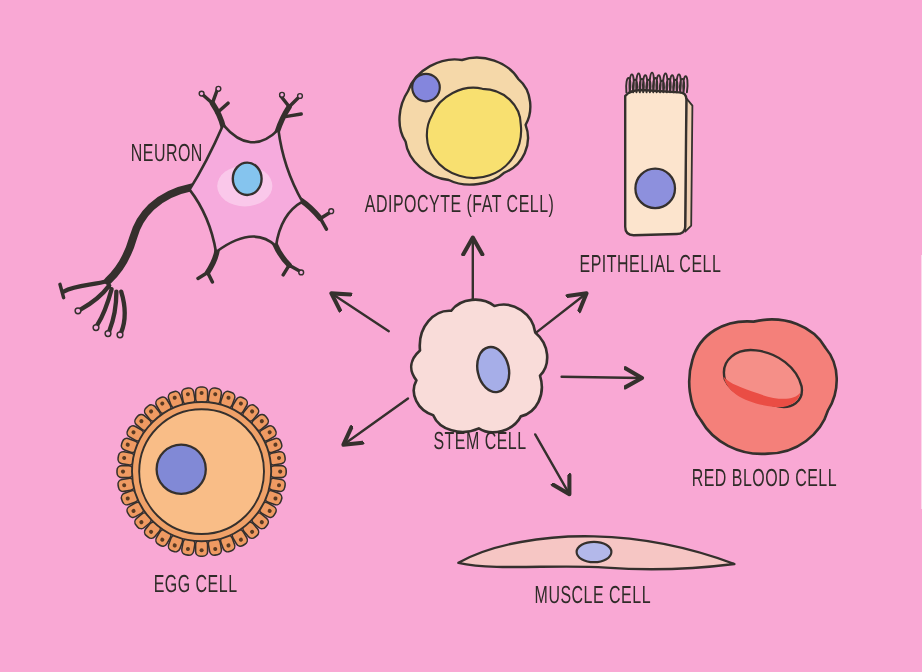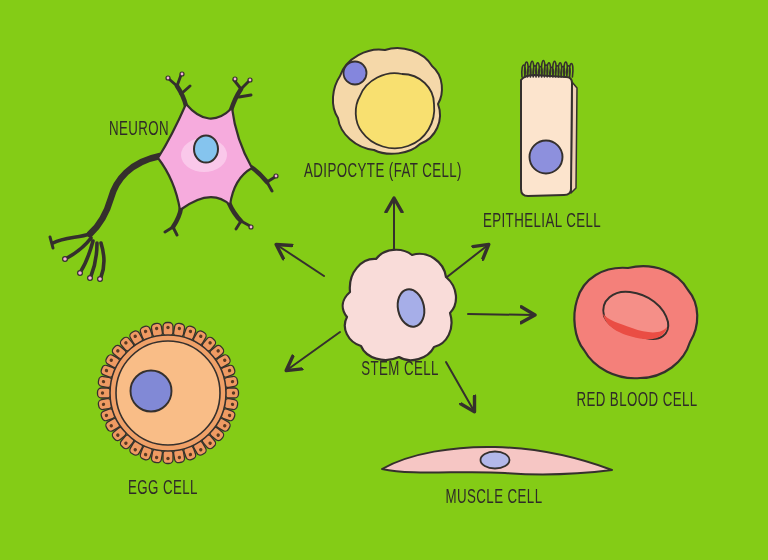--- a/index.html
+++ b/index.html
@@ -1,16 +1,16 @@
 <!DOCTYPE html>
 <html><head>
 <meta charset="utf-8">
 <style>
   html,body{margin:0;padding:0;background:#ffffff;}
-  .canvas{position:relative;width:768px;height:560px;background:#84cc16;overflow:hidden;
+  .canvas{position:relative;width:768px;height:560px;background:#f9a8d4;overflow:hidden;
           font-family:"Liberation Sans",sans-serif;}
   .canvas svg{position:absolute;left:0;top:0;}
   .label{position:absolute;transform:translate(-50%,-50%) scale(0.70,1.08);
          white-space:nowrap;font-size:19px;letter-spacing:0.6px;color:#2f2b28;
          font-weight:400;}
   .ink{stroke:#35302d;fill:none;stroke-linecap:round;stroke-linejoin:round;}
   .outline{stroke:#35302d;stroke-linejoin:round;}
 </style>
 </head>
 <body>

